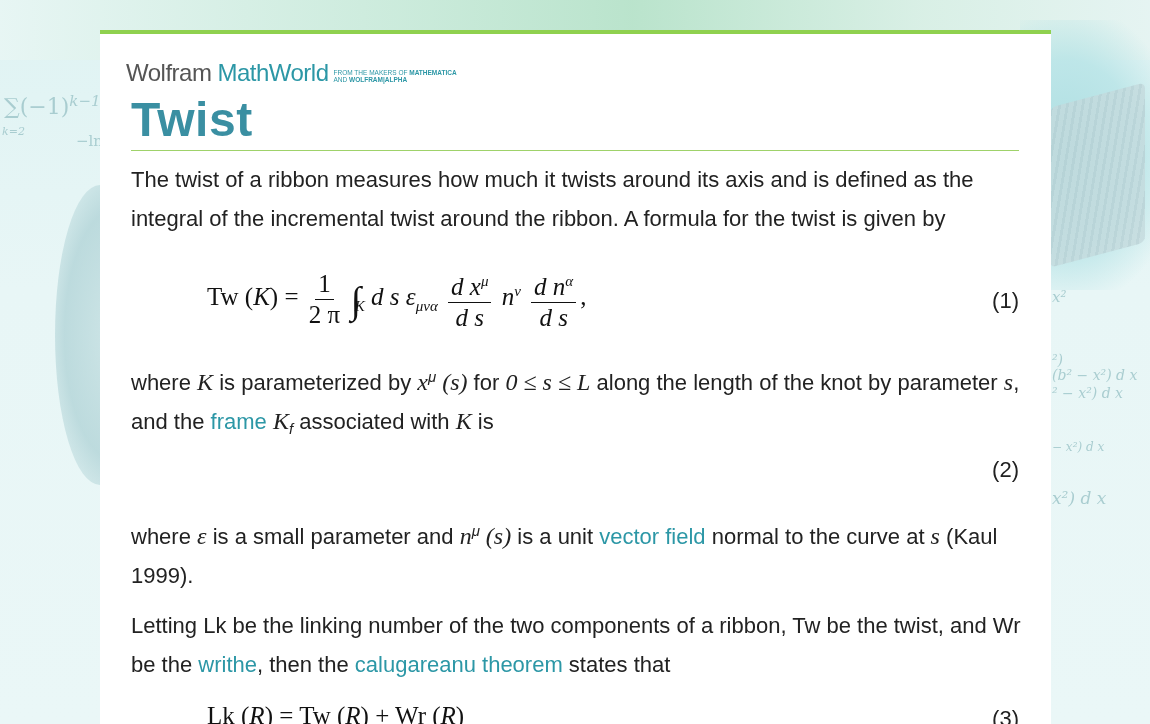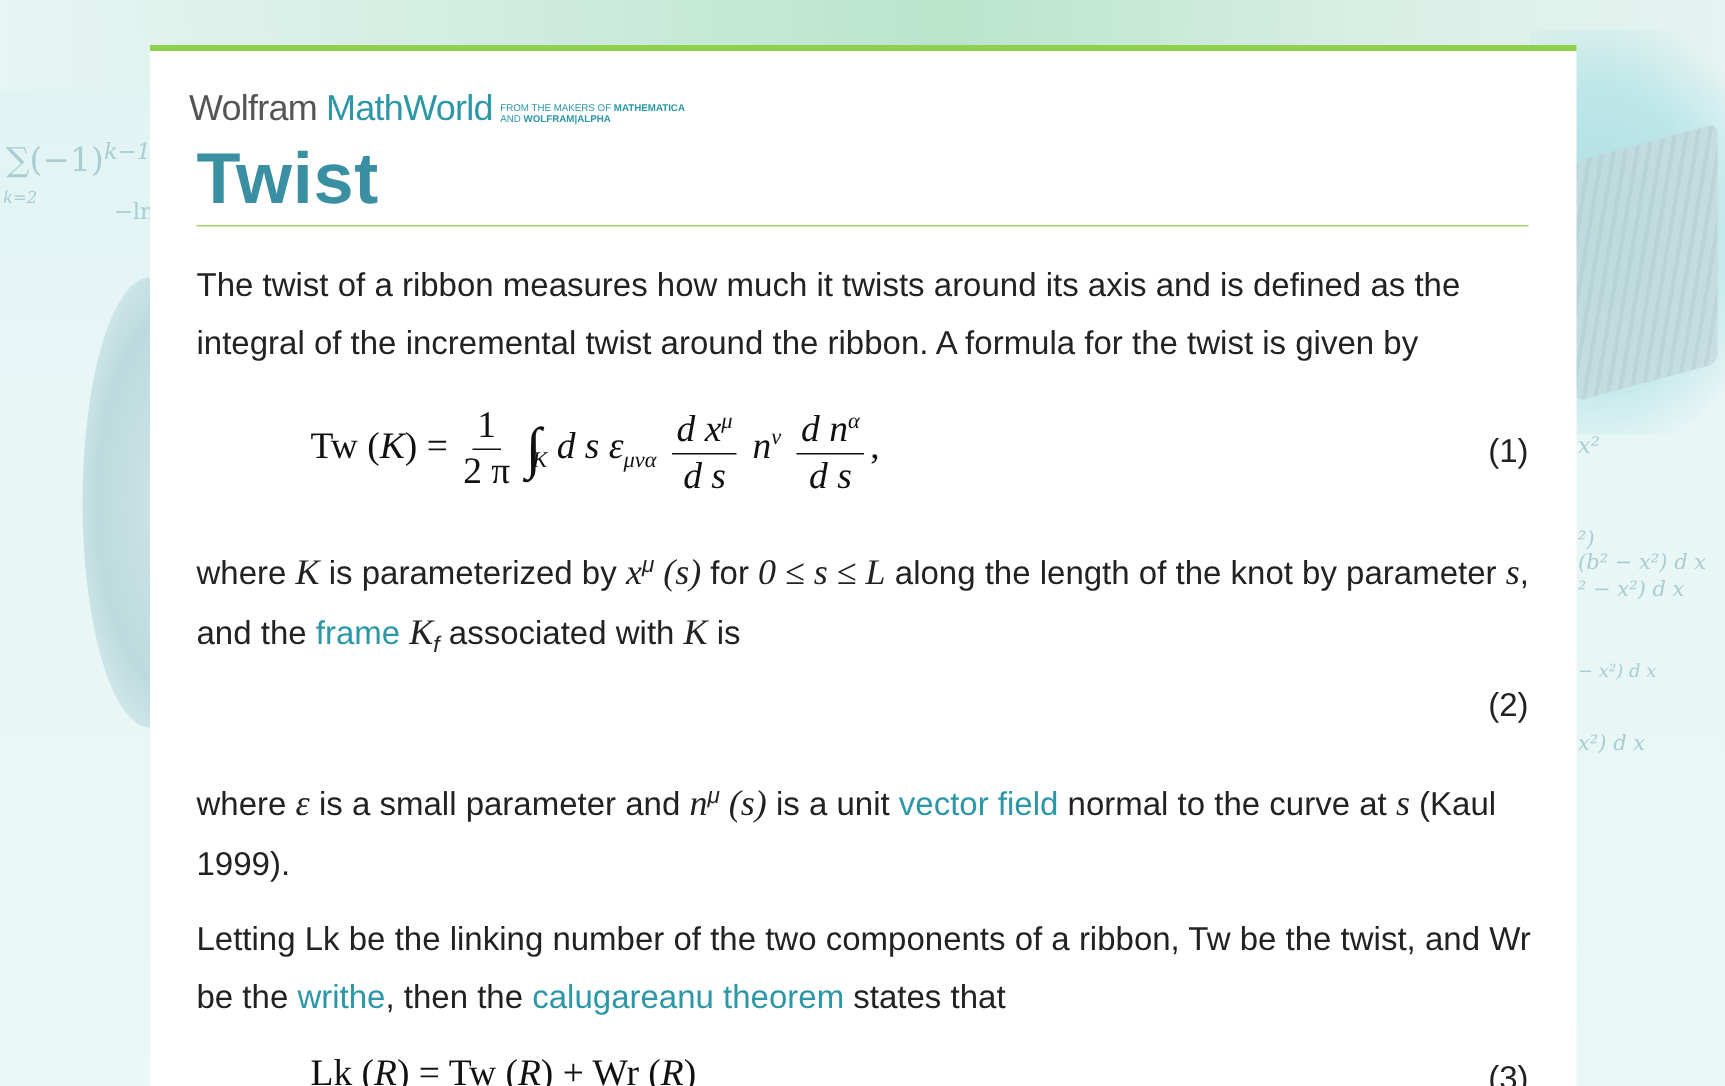--- a/index.html
+++ b/index.html
@@ -71,37 +71,37 @@
 <div class="bg-math" style="left:4px;top:92px;font-size:22px;font-style:normal;">
   <span>∑(−1)</span><sup>k−1</sup>
 </div>
 <div class="bg-math" style="left:2px;top:125px;font-size:11px;">k=2</div>
 <div class="bg-math" style="left:76px;top:132px;font-size:15px;font-style:normal;">−ln</div>
 <div class="bg-math" style="left:1052px;top:288px;font-size:15px;">x²</div>
 <div class="bg-math" style="left:1052px;top:320px;font-size:14px;margin-top:47px;">(b² − x²)  d x</div>
 <div class="bg-math" style="left:1052px;top:352px;font-size:14px;">²)</div>
 <div class="bg-math" style="left:1052px;top:385px;font-size:14px;">² − x²)  d x</div>
 <div class="bg-math" style="left:1052px;top:440px;font-size:12px;">− x²)  d x</div>
-<div class="bg-math" style="left:1052px;top:488px;font-size:14px;">x²)  d x</div>
+<div class="bg-math" style="left:1052px;top:488px;font-size:17px;">x²)  d x</div>
 
 <div class="page">
 
   <div class="brand">
     <span class="w">Wolfram</span>
     <span class="m">MathWorld</span>
     <span class="tag">
       <span>FROM THE MAKERS OF </span><b>MATHEMATICA</b><br>
       <span>AND </span><b>WOLFRAM|ALPHA</b>
     </span>
   </div>
 
   <h1>Twist</h1>
   <div class="rule"></div>
 
-  <p class="txt" style="top:136px;">The twist of a ribbon measures how much it twists around its axis and is defined as the integral of the incremental twist around the ribbon. A formula for the twist is given by</p>
+  <p class="txt" style="top:126px;">The twist of a ribbon measures how much it twists around its axis and is defined as the integral of the incremental twist around the ribbon. A formula for the twist is given by</p>
 
   <div class="eq" style="top:232px;">
     <span>Tw</span> (<span class="it">K</span>) =
     <span class="frac">
         <span class="n">1</span>
         <span class="d">2 π</span>
       </span>
     <span style="font-size:38px;vertical-align:middle;">∫</span><sub style="margin-left:-6px;">K</sub>
     <span class="it">d s</span>
     <span class="it">ε</span><sub>μνα</sub>

